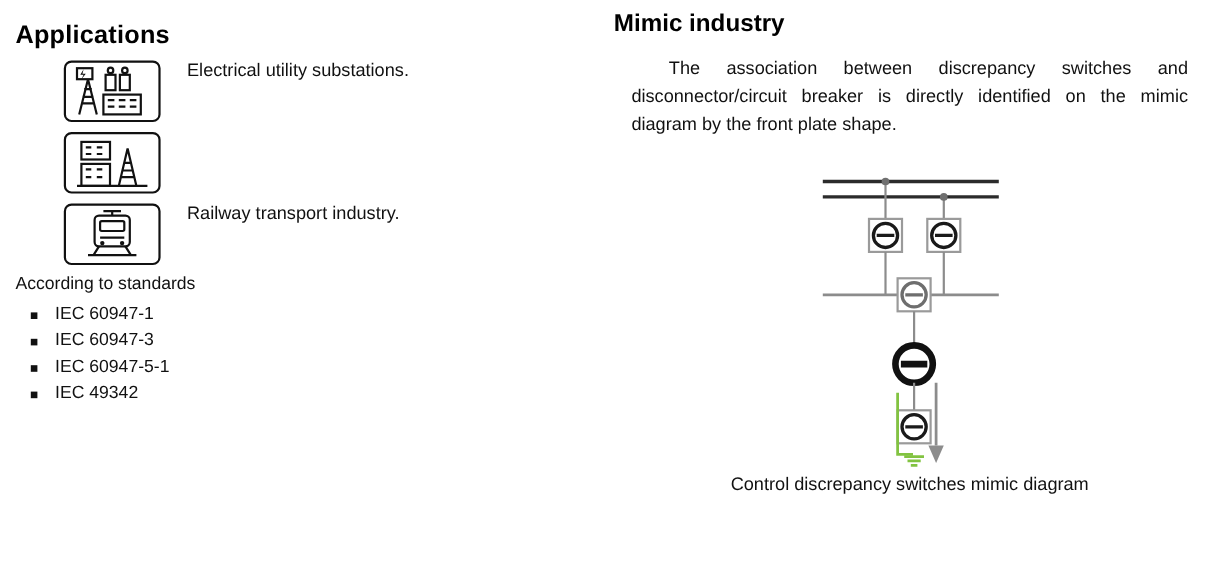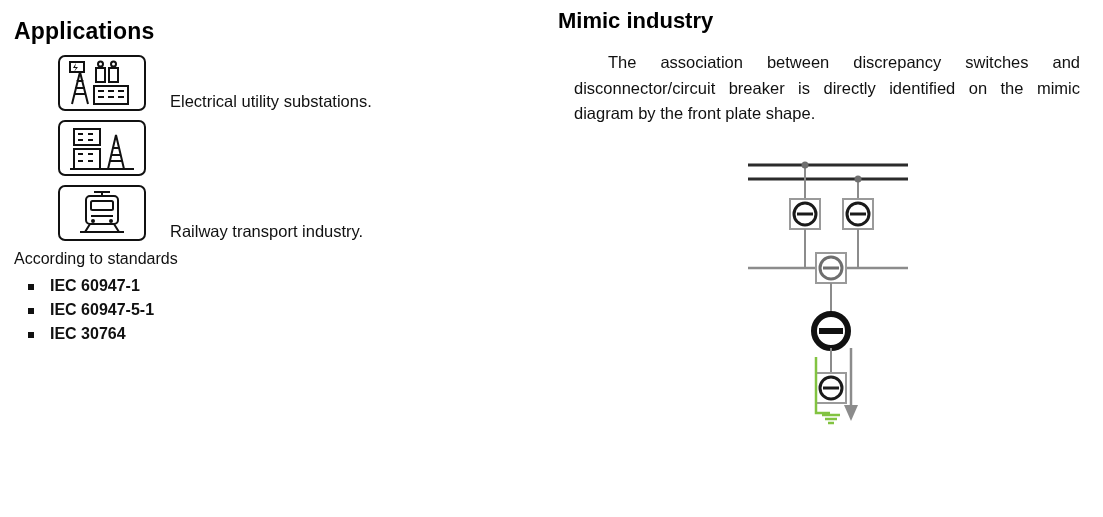--- a/index.html
+++ b/index.html
@@ -26,21 +26,21 @@
 
   #applications-title {
     font-size: 23px;
     font-weight: bold;
     margin: 0 0 10px 0;
     letter-spacing: 0.2px;
   }
 
   .app-row {
     display: flex;
-    align-items: flex-end;
+    align-items: flex-start;
     margin-bottom: 9px;
     padding-left: 44px;
   }
 
   .app-icon {
     width: 88px;
     height: 56px;
     border: 2px solid #111;
     border-radius: 7px;
     box-sizing: border-box;
@@ -66,21 +66,20 @@
   #standards-list {
     list-style: none;
     margin: 0;
     padding: 0 0 0 36px;
   }
   #standards-list li {
     font-size: 16px;
     color: #111;
     padding: 3px 0;
     position: relative;
-    font-weight: bold;
   }
   #standards-list li::before {
     content: "";
     position: absolute;
     left: -22px;
     top: 10px;
     width: 6px;
     height: 6px;
     background: #111;
   }
@@ -186,22 +185,23 @@
           <path d="M16 42 H60"></path>
         </g>
       </svg>
     </div>
     <div class="app-label">Railway transport industry.</div>
   </div>
 
   <div id="standards-title">According to standards</div>
   <ul id="standards-list">
     <li>IEC 60947-1</li>
+    <li>IEC 60947-3</li>
     <li>IEC 60947-5-1</li>
-    <li>IEC 30764</li>
+    <li>IEC 49342</li>
   </ul>
 </div>
 
 <div id="right-column">
 
   <h2 id="mimic-title">Mimic industry</h2>
   <p id="mimic-paragraph">The association between discrepancy switches and disconnector/circuit breaker is directly identified on the mimic diagram by the front plate shape.</p>
 
   <div id="mimic-figure">
     <svg width="538" height="285" viewBox="0 0 538 285" aria-hidden="true">
@@ -260,14 +260,15 @@
         <line x1="267" y1="276" x2="279" y2="276" stroke="#82c341" stroke-width="2.5"></line>
         <line x1="270" y1="280" x2="276" y2="280" stroke="#82c341" stroke-width="2.5"></line>
       </g>
 
       <g>
         <line x1="293" y1="205" x2="293" y2="262" stroke="#8c8c8c" stroke-width="2.5"></line>
         <polygon points="286,262 300,262 293,278" fill="#8c8c8c"></polygon>
       </g>
     </svg>
 
+    <div id="mimic-caption">Control discrepancy switches mimic diagram</div>
   </div>
 </div>
 
 </body></html>

